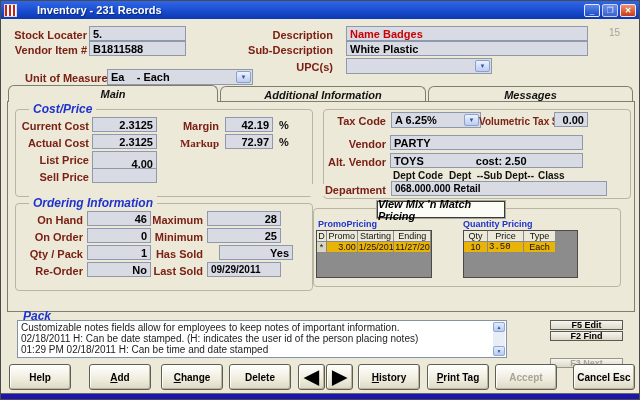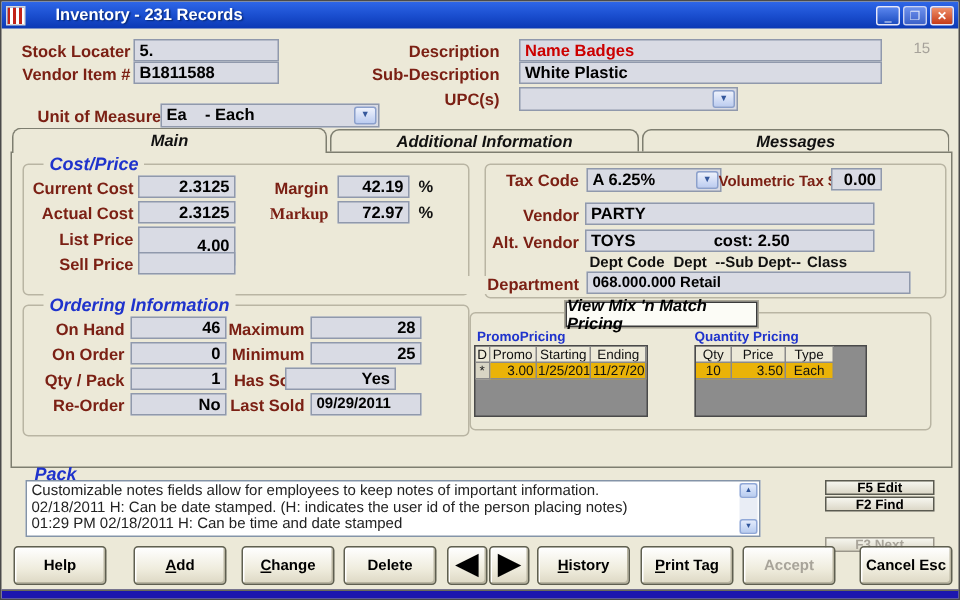--- a/index.html
+++ b/index.html
@@ -252,21 +252,21 @@
 
   <div class="lbl r" style="left:130px; top:213px; width:72px; z-index:3;">Maximum</div>
   <div class="fld right" style="left:206px; top:210px; width:74px; height:15px; z-index:3;">
       <span>28</span>
     </div>
   <div class="lbl r" style="left:130px; top:230px; width:72px; z-index:3;">Minimum</div>
   <div class="fld right" style="left:206px; top:227px; width:74px; height:15px; z-index:3;">
       <span>25</span>
     </div>
   <div class="lbl r" style="left:130px; top:247px; width:72px; z-index:3;">Has Sold</div>
-  <div class="fld right" style="left:189px; top:244px; width:74px; height:15px; z-index:3;">
+  <div class="fld right" style="left:218px; top:244px; width:74px; height:15px; z-index:3;">
       <span>Yes</span>
     </div>
   <div class="lbl r" style="left:130px; top:264px; width:72px; z-index:3;">Last Sold</div>
   <div class="fld" style="left:206px; top:261px; width:74px; height:15px; font-size:10px; z-index:3;">
       <span>09/29/2011</span>
     </div>
 
   <div class="groupbox" style="left:312px; top:207px; width:306px; height:77px; z-index:2;"></div>
   <div class="mix-btn" style="left:331px; top:200px; width:126px; height:15px;margin-left:45px;">View Mix 'n Match Pricing</div>
 
@@ -288,21 +288,21 @@
 
   <div class="mini-title" style="left:462px; top:218px;">Quantity Pricing</div>
   <div class="grid" style="left:462px; top:229px; width:115px; height:48px; z-index:3;">
       <div class="grid-row grid-head">
         <div class="grid-cell" style="width: 24px;">Qty</div>
         <div class="grid-cell" style="width: 36px;">Price</div>
         <div class="grid-cell" style="width: 32px;">Type</div>
       </div>
       <div class="grid-row grid-data">
         <div class="grid-cell" style="width: 24px; text-align: center;">10</div>
-        <div class="grid-cell" style="width: 36px; text-align: right;">3.50</div>
+        <div class="grid-cell" style="width: 36px; text-align: left; font-family: Liberation Mono, monospace;">3.50</div>
         <div class="grid-cell" style="width: 32px; text-align: center;">Each</div>
       </div>
     </div>
 
   <div class="group-title" style="left:18px; top:308px; background:transparent;">Pack</div>
   <div class="notes-box">
     <div class="line">Customizable notes fields allow for employees to keep notes of important information.</div>
     <div class="line">02/18/2011 H: Can be date stamped. (H: indicates the user id of the person placing notes)</div>
     <div class="line">01:29 PM 02/18/2011 H: Can be time and date stamped</div>
     <div class="vscroll">

